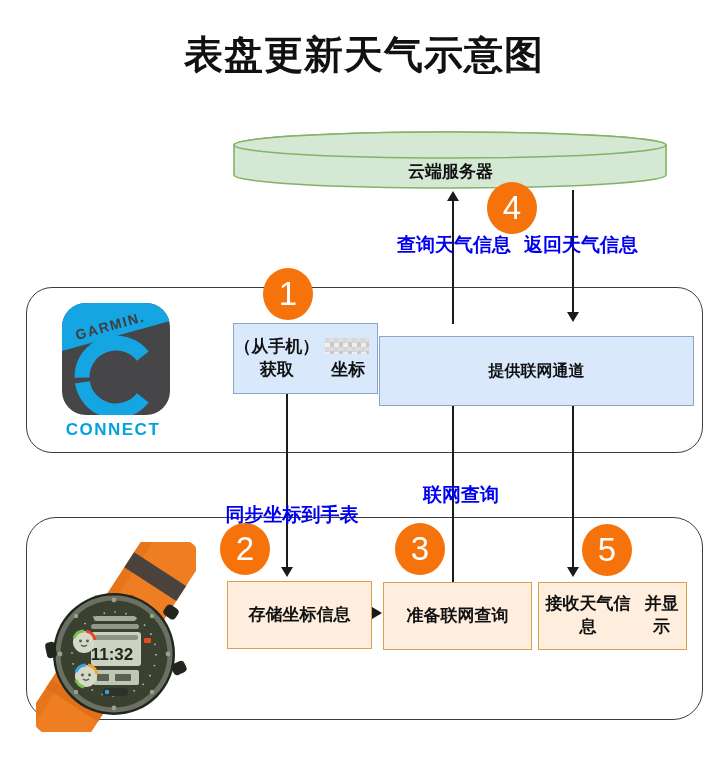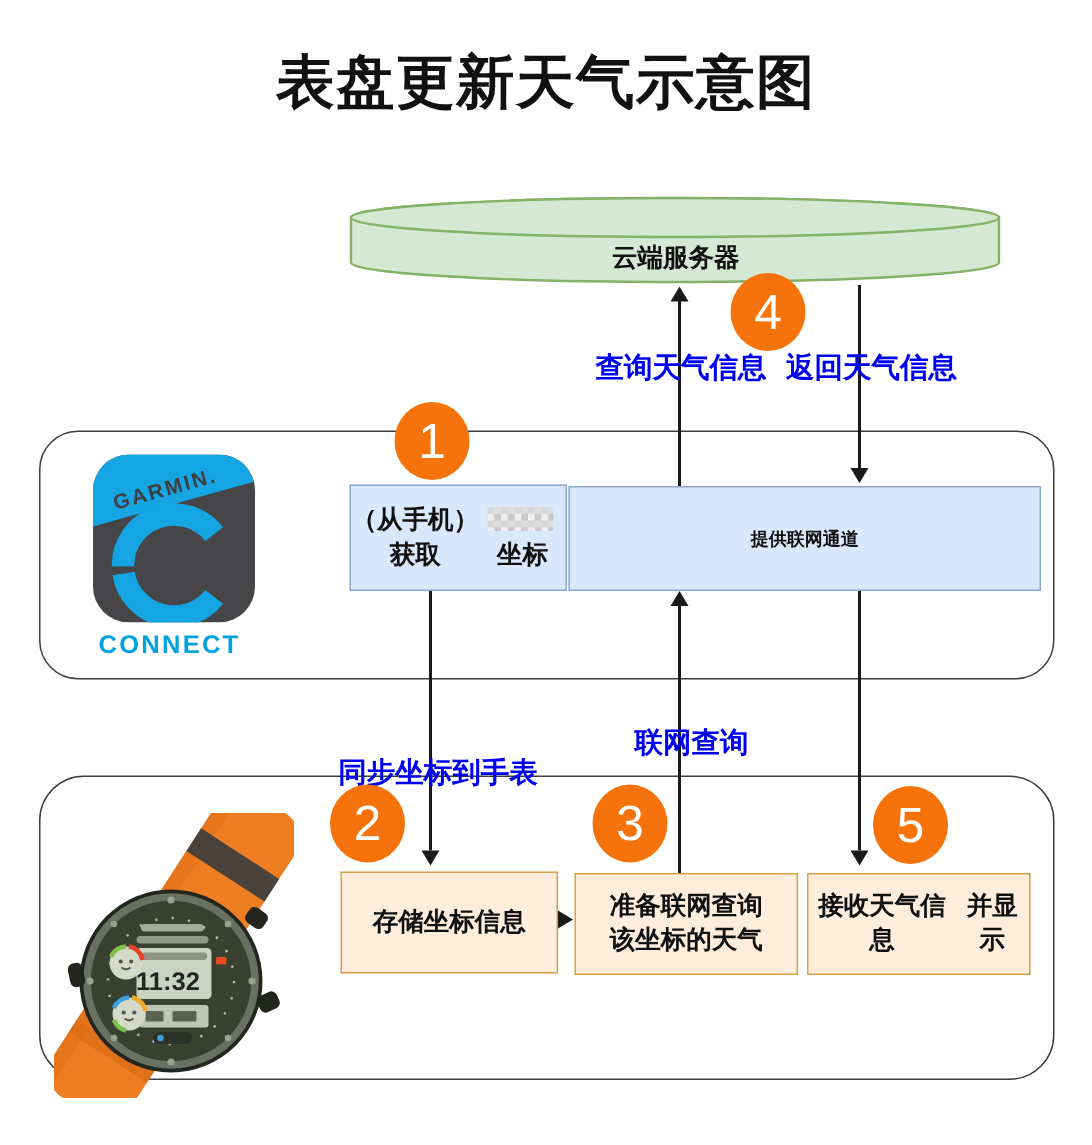--- a/index.html
+++ b/index.html
@@ -16,21 +16,21 @@
 
   
   .container{border:1.6px solid #3d3d3d;background:#ffffff;}
   .cont-top{left:26px;top:287px;width:675px;height:164px;border-radius:26px;}
   .cont-bottom{left:26px;top:517px;width:675px;height:201px;border-radius:30px;}
 
   
   .bluebox{background:#dae8fc;border:1px solid #89a8d0;font-weight:bold;font-size:17px;line-height:1.35;}
   .orangebox{background:#ffeedd;border:1px solid #d9a24a;font-weight:bold;font-size:17px;line-height:1.35;}
   .b-get{left:217px;top:323px;width:143px;height:69px;}
-  .b-channel{left:379px;top:324px;width:313px;height:68px;font-size:12px;}
+  .b-channel{left:379px;top:336px;width:313px;height:68px;font-size:16px;}
   .b-store{left:215px;top:581px;width:143px;height:66px;margin-left:12px;}
   .b-prepare{left:383px;top:582px;width:147px;height:66px;}
   .b-receive{left:538px;top:582px;width:147px;height:66px;}
 
   
   .mosaic{display:inline-block;width:44px;height:16px;vertical-align:-2px;margin-right:2px;
     background:conic-gradient(#dedede 25%,#c9c9c9 0 50%,#efefef 0 75%,#d6d6d6 0) 0 0/9px 9px;}
 
   
   .step{width:50px;height:52px;border-radius:50%;background:#f5730a;color:#fff;
@@ -103,21 +103,20 @@
 <div class="abs bluebox b-get c" style="flex-direction:row;z-index:4;margin-left:16px;">
   <div>（从手机）获取</div>
   <div>
     <span class="mosaic"></span><span>坐标</span>
   </div>
 </div>
 <div class="abs bluebox b-channel c" style="z-index:4;">提供联网通道</div>
 <div class="abs orangebox b-store c" style="z-index:4;">存储坐标信息</div>
 <div class="abs orangebox b-prepare c" style="flex-direction:column;z-index:4;">
   <div>准备联网查询</div>
-  <div>该坐标的天气</div>
 </div>
 <div class="abs orangebox b-receive c" style="z-index:4;">
   <div>接收天气信息</div>
   <div>并显示</div>
 </div>
 
 <svg class="abs" style="left:62px;top:303px;z-index:4;" width="108" height="112" viewBox="0 0 108 112">
   <defs>
       <clipPath id="iconClip">
         <rect width="108" height="112" rx="24" ry="24"></rect>

